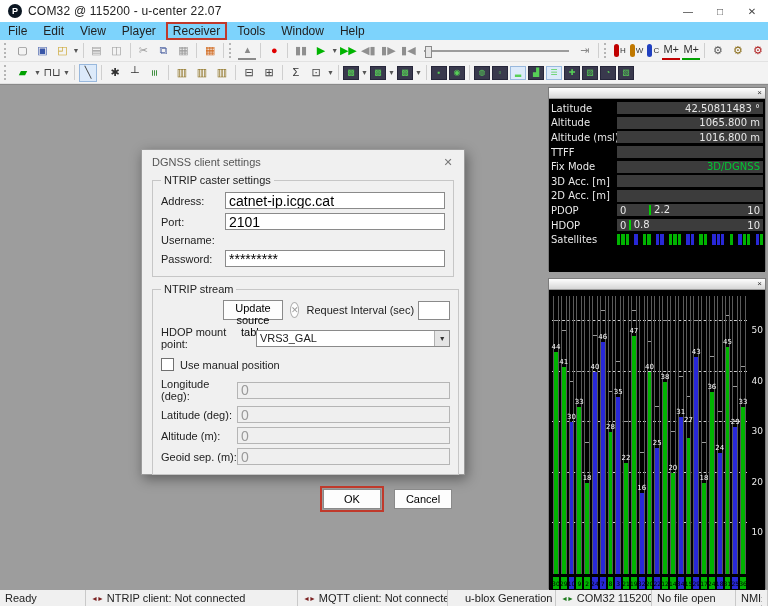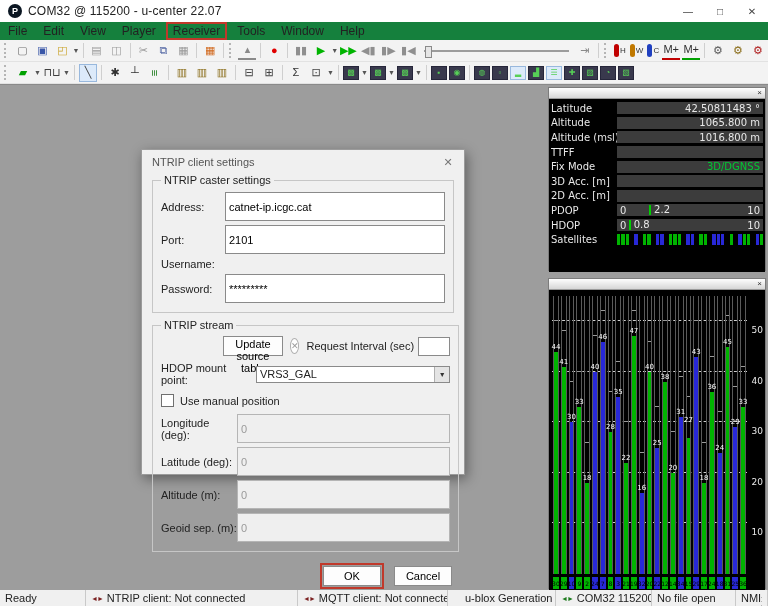--- a/index.html
+++ b/index.html
@@ -4,21 +4,21 @@
 <style>
   html,body{margin:0;padding:0;}
   body{width:768px;height:606px;overflow:hidden;background:#fff;
        font-family:"Liberation Sans",sans-serif;-webkit-font-smoothing:antialiased;}
   .titlebar{height:22px;display:flex;align-items:center;background:#ffffff;font-size:12px;color:#222;}
   .appicon{width:14px;height:14px;border-radius:50%;background:#0b1622;color:#fff;font-size:9px;font-weight:bold;
            display:inline-flex;align-items:center;justify-content:center;margin:0 6px 0 8px;}
   .wtitle{letter-spacing:.2px;}
   .winctrls{margin-left:auto;display:flex;height:100%;}
   .wbtn{width:32px;height:100%;display:flex;align-items:center;justify-content:center;font-size:10px;color:#444;}
-  .menubar{height:18px;background:#15803d;display:flex;align-items:center;font-size:12px;color:#222;box-sizing:border-box;}
+  .menubar{height:18px;background:#7dd3fc;display:flex;align-items:center;font-size:12px;color:#222;box-sizing:border-box;}
   .menu-item{padding:1px 7px;margin:0 1px;}
   .menu-item.hl{border:2px solid #c0392b;padding:0 5px;margin:0 2px;}
   .toolbar{height:22px;background:#f3f3f3;display:flex;align-items:center;box-sizing:border-box;
            border-bottom:1px solid #e2e2e2;padding-left:2px;}
   .grip{width:3px;height:15px;border-left:2px dotted #b5b5b5;margin:0 4px 0 2px;}
   .sep{width:1px;height:15px;background:#cfcfcf;margin:0 3px;}
   .ticon{min-width:18px;height:18px;display:flex;align-items:center;justify-content:center;font-size:11px;
          margin:0 1px;box-sizing:border-box;line-height:1;}
   .ticon.dark{background:#39394d;color:#57d057;min-width:16px;height:14px;border:1px solid #26263a;font-size:8px;}
   .ticon.pressed{background:#dceafa;border:1px solid #98b8dd;}
@@ -34,21 +34,21 @@
   
   .dialog{position:absolute;left:141px;top:64px;width:322px;height:324px;background:#f0f0f0;
           border:1px solid #9b9b9b;box-shadow:2px 4px 12px rgba(0,0,0,.4);font-size:11px;color:#222;}
   .dlg-title{height:24px;display:flex;align-items:center;padding-left:10px;color:#555;font-size:11px;}
   .dlg-close{margin-left:auto;width:32px;text-align:center;color:#777;font-size:11px;}
   fieldset{border:1px solid #c6c6c6;margin:0 10px 6px;padding:2px 8px 5px;}
   legend{font-size:11px;color:#222;padding:0 3px;}
   .frow{display:flex;align-items:center;margin:4px 0;}
   .frow label{width:64px;flex:none;}
   .frow.wide label{width:76px;}
-  .frow input[type=text]{flex:1;height:15px;border:1px solid #8a8a8a;font-size:11px;padding:6px 3px;background:#fff;
+  .frow input[type=text]{flex:1;height:15px;border:1px solid #8a8a8a;font-size:14px;padding:0 3px;background:#fff;
         font-family:"Liberation Sans",sans-serif;}
   .frow input:disabled{background:#efefef;color:#9a9a9a;border-color:#b5b5b5;}
   .btn{background:#fdfdfd;border:1px solid #8a8a8a;font-size:11px;padding:1px 8px;height:20px;
        font-family:"Liberation Sans",sans-serif;box-sizing:border-box;}
   .stream-top{display:flex;align-items:center;margin:3px 0 6px 62px;}
   .roundx{width:16px;height:16px;border-radius:50%;border:1px solid #b0b0b0;color:#9a9a9a;display:flex;
           align-items:center;justify-content:center;font-size:9px;margin:0 7px;background:#fdfdfd;box-sizing:border-box;}
   .ri-label{margin-right:4px;white-space:nowrap;}
   .ri-input{width:26px;height:15px;border:1px solid #8a8a8a;background:#fff;}
   .mount-row{display:flex;align-items:center;margin:2px 0 8px;}
@@ -222,21 +222,21 @@
       <span class="ticon dark">✚</span>
       <span class="ticon dark">▨</span>
       <span class="ticon dark">◔</span>
       <span class="ticon dark">▧</span>
     </div>
 
   <div class="workspace">
 
     <div class="dialog">
       <div class="dlg-title">
-        <span>NTRIP client settings</span>
+        <span>DGNSS client settings</span>
         <span class="dlg-close">✕</span>
       </div>
 
       <fieldset>
         <legend>NTRIP caster settings</legend>
         <div id="caster-rows">
             <div class="frow">
               <label>Address:</label>
               <input type="text" value="catnet-ip.icgc.cat" style="">
             </div>

